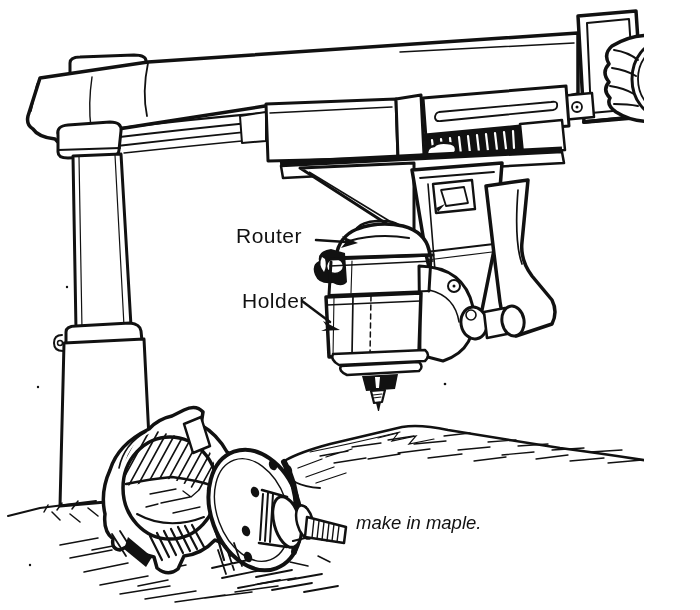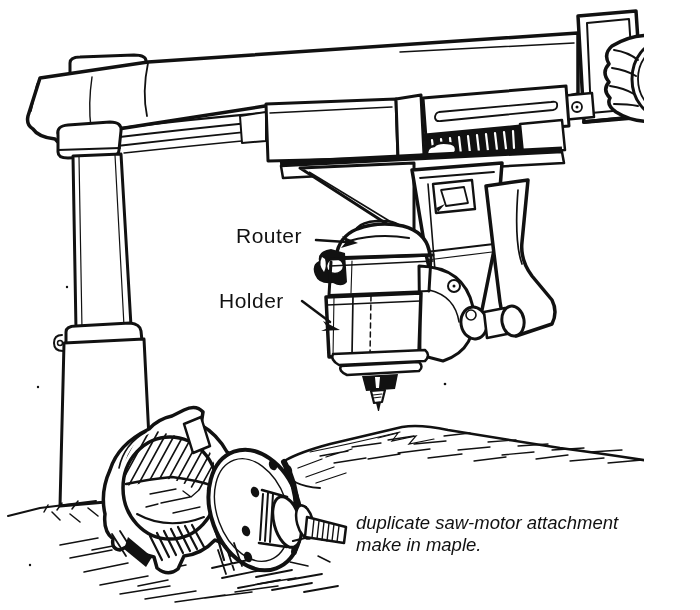--- a/index.html
+++ b/index.html
@@ -216,20 +216,19 @@
 
   <g stroke="#111" fill="#111" stroke-linecap="round">
     <path d="M316,240 L346,242" fill="none" stroke-width="2.5"></path>
     <path d="M358,243 L342,236 L346,242 L341,248 Z" stroke="none"></path>
     <path d="M302,301 L330,322" fill="none" stroke-width="2.5"></path>
     <path d="M340,330 L323,321 L328,328 L321,331 Z" stroke="none"></path>
   </g>
 </svg>
 
   <div class="callout" style="left:236px;top:224px;">Router</div>
-  <div class="callout" style="left:219px;top:289px;">Holder</div>
+  <div class="callout" style="left:242px;top:289px;">Holder</div>
 
   <div class="caption">
-    <div>duplicate saw-motor attachment</div>
     <div>make in maple.</div>
   </div>
 
 </div>
 
 </body></html>

